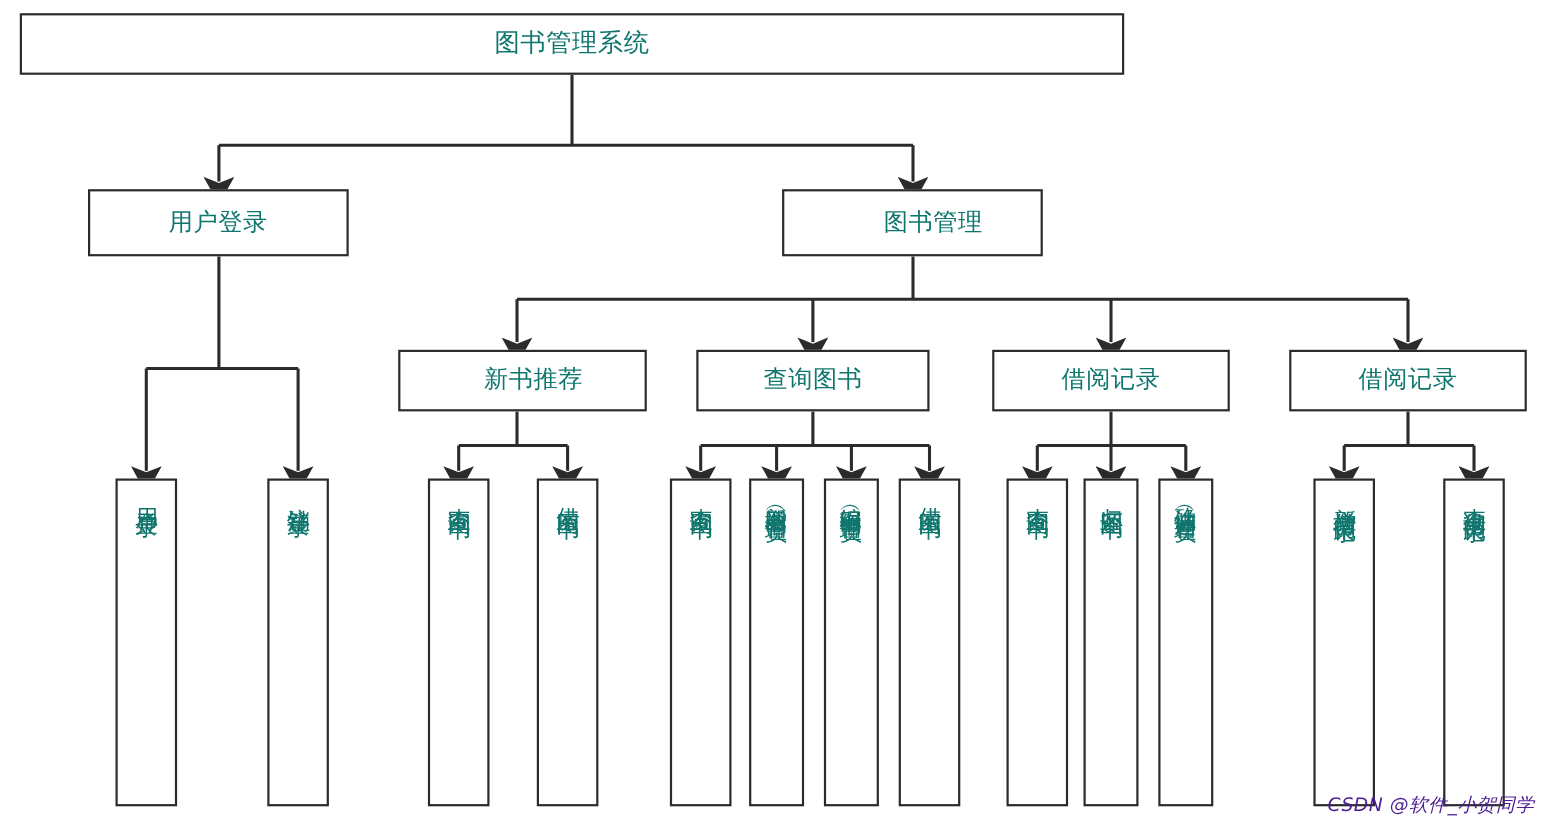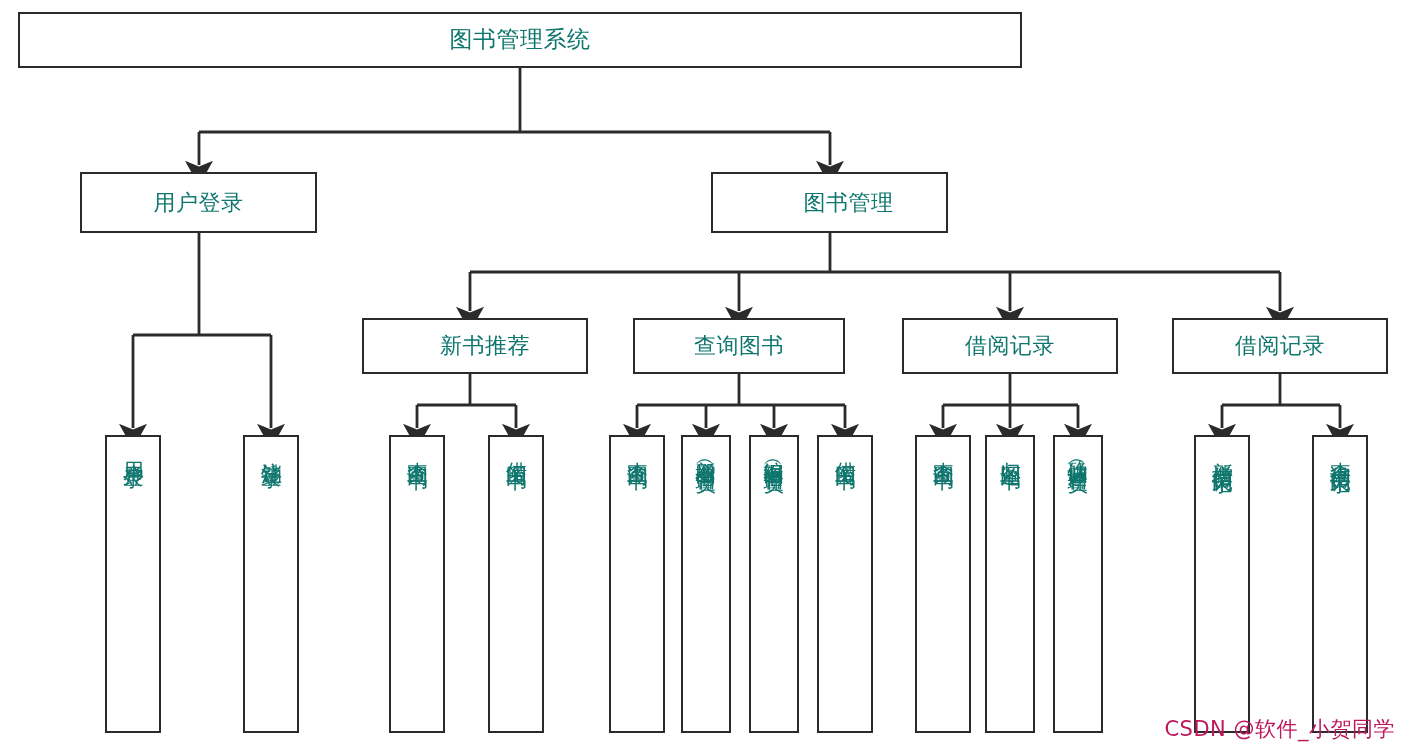--- a/index.html
+++ b/index.html
@@ -56,25 +56,26 @@
     font-size:21px;
     letter-spacing:2.5px;
     line-height:1;
     max-height:282px;
   }
   .node.v.narrow .label{ font-size:20px; letter-spacing:2px; }
   #watermark{
     position:absolute;
     right:10px;
     bottom:4px;
-    font-size:21px;
-    color:#be185d;
+    font-size:17px;
+    color:#4c1d95;
     white-space:nowrap;
     z-index:5;
     letter-spacing:0.5px;
+    font-style:italic;
   }
 </style>
 </head>
 <body>
 
 <div id="canvas">
 
   <svg id="edges" viewBox="0 0 1405 747" xmlns="http://www.w3.org/2000/svg">
     <defs>
       <marker id="arrow" markerWidth="9" markerHeight="10" refX="1.5" refY="5" orient="auto" markerUnits="strokeWidth">

